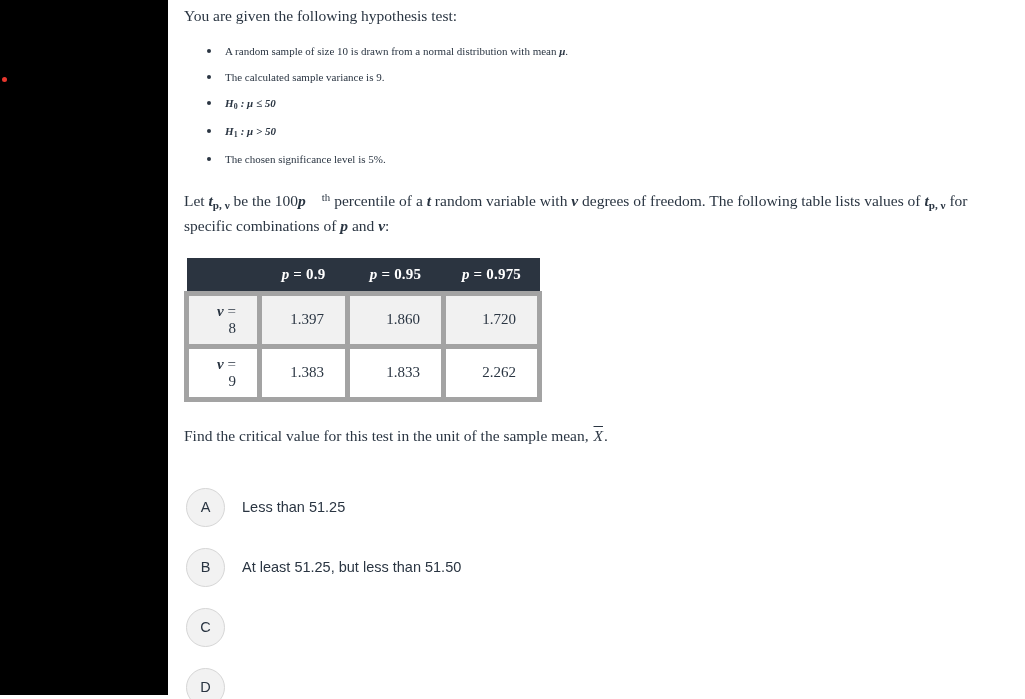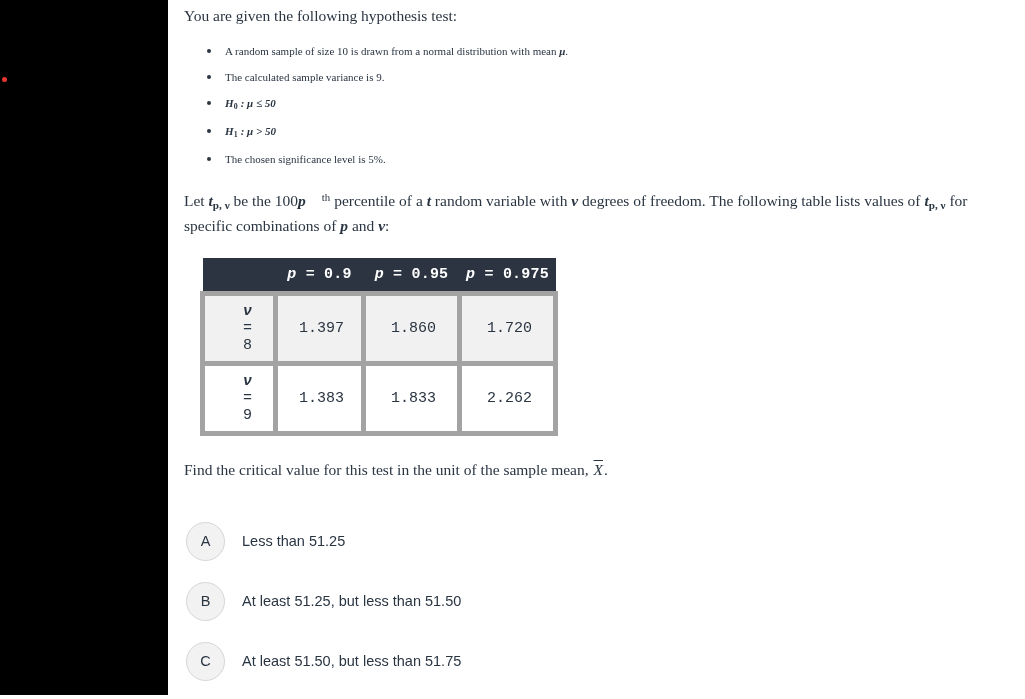--- a/index.html
+++ b/index.html
@@ -95,25 +95,24 @@
   
   .overline {
     text-decoration: overline;
     font-style: italic;
     padding: 0 1px;
   }
 
   
   table.tvals {
     border-collapse: collapse;
-    margin: 20px 0 0 16px;
+    margin: 20px 0 0 0;
     table-layout: fixed;
     width: 305px;
     font-size: 15px;
-    font-family: Liberation Mono, monospace;
   }
   table.tvals th.corner {
     background: #2b3440;
     width: 61px;
   }
   table.tvals thead th {
     background: #2b3440;
     color: #ffffff;
     font-weight: bold;
     font-style: normal;
@@ -259,21 +258,20 @@
         <div class="choice-text">Less than 51.25</div>
       </div>
 
       <div class="choice">
         <div class="bubble">B</div>
         <div class="choice-text">At least 51.25, but less than 51.50</div>
       </div>
 
       <div class="choice">
         <div class="bubble">C</div>
-        <div class="choice-text">At least 51.50, but less than 51.75</div>
       </div>
 
       <div class="choice">
         <div class="bubble">D</div>
       </div>
 
       <div class="choice">
         
         
       </div>

